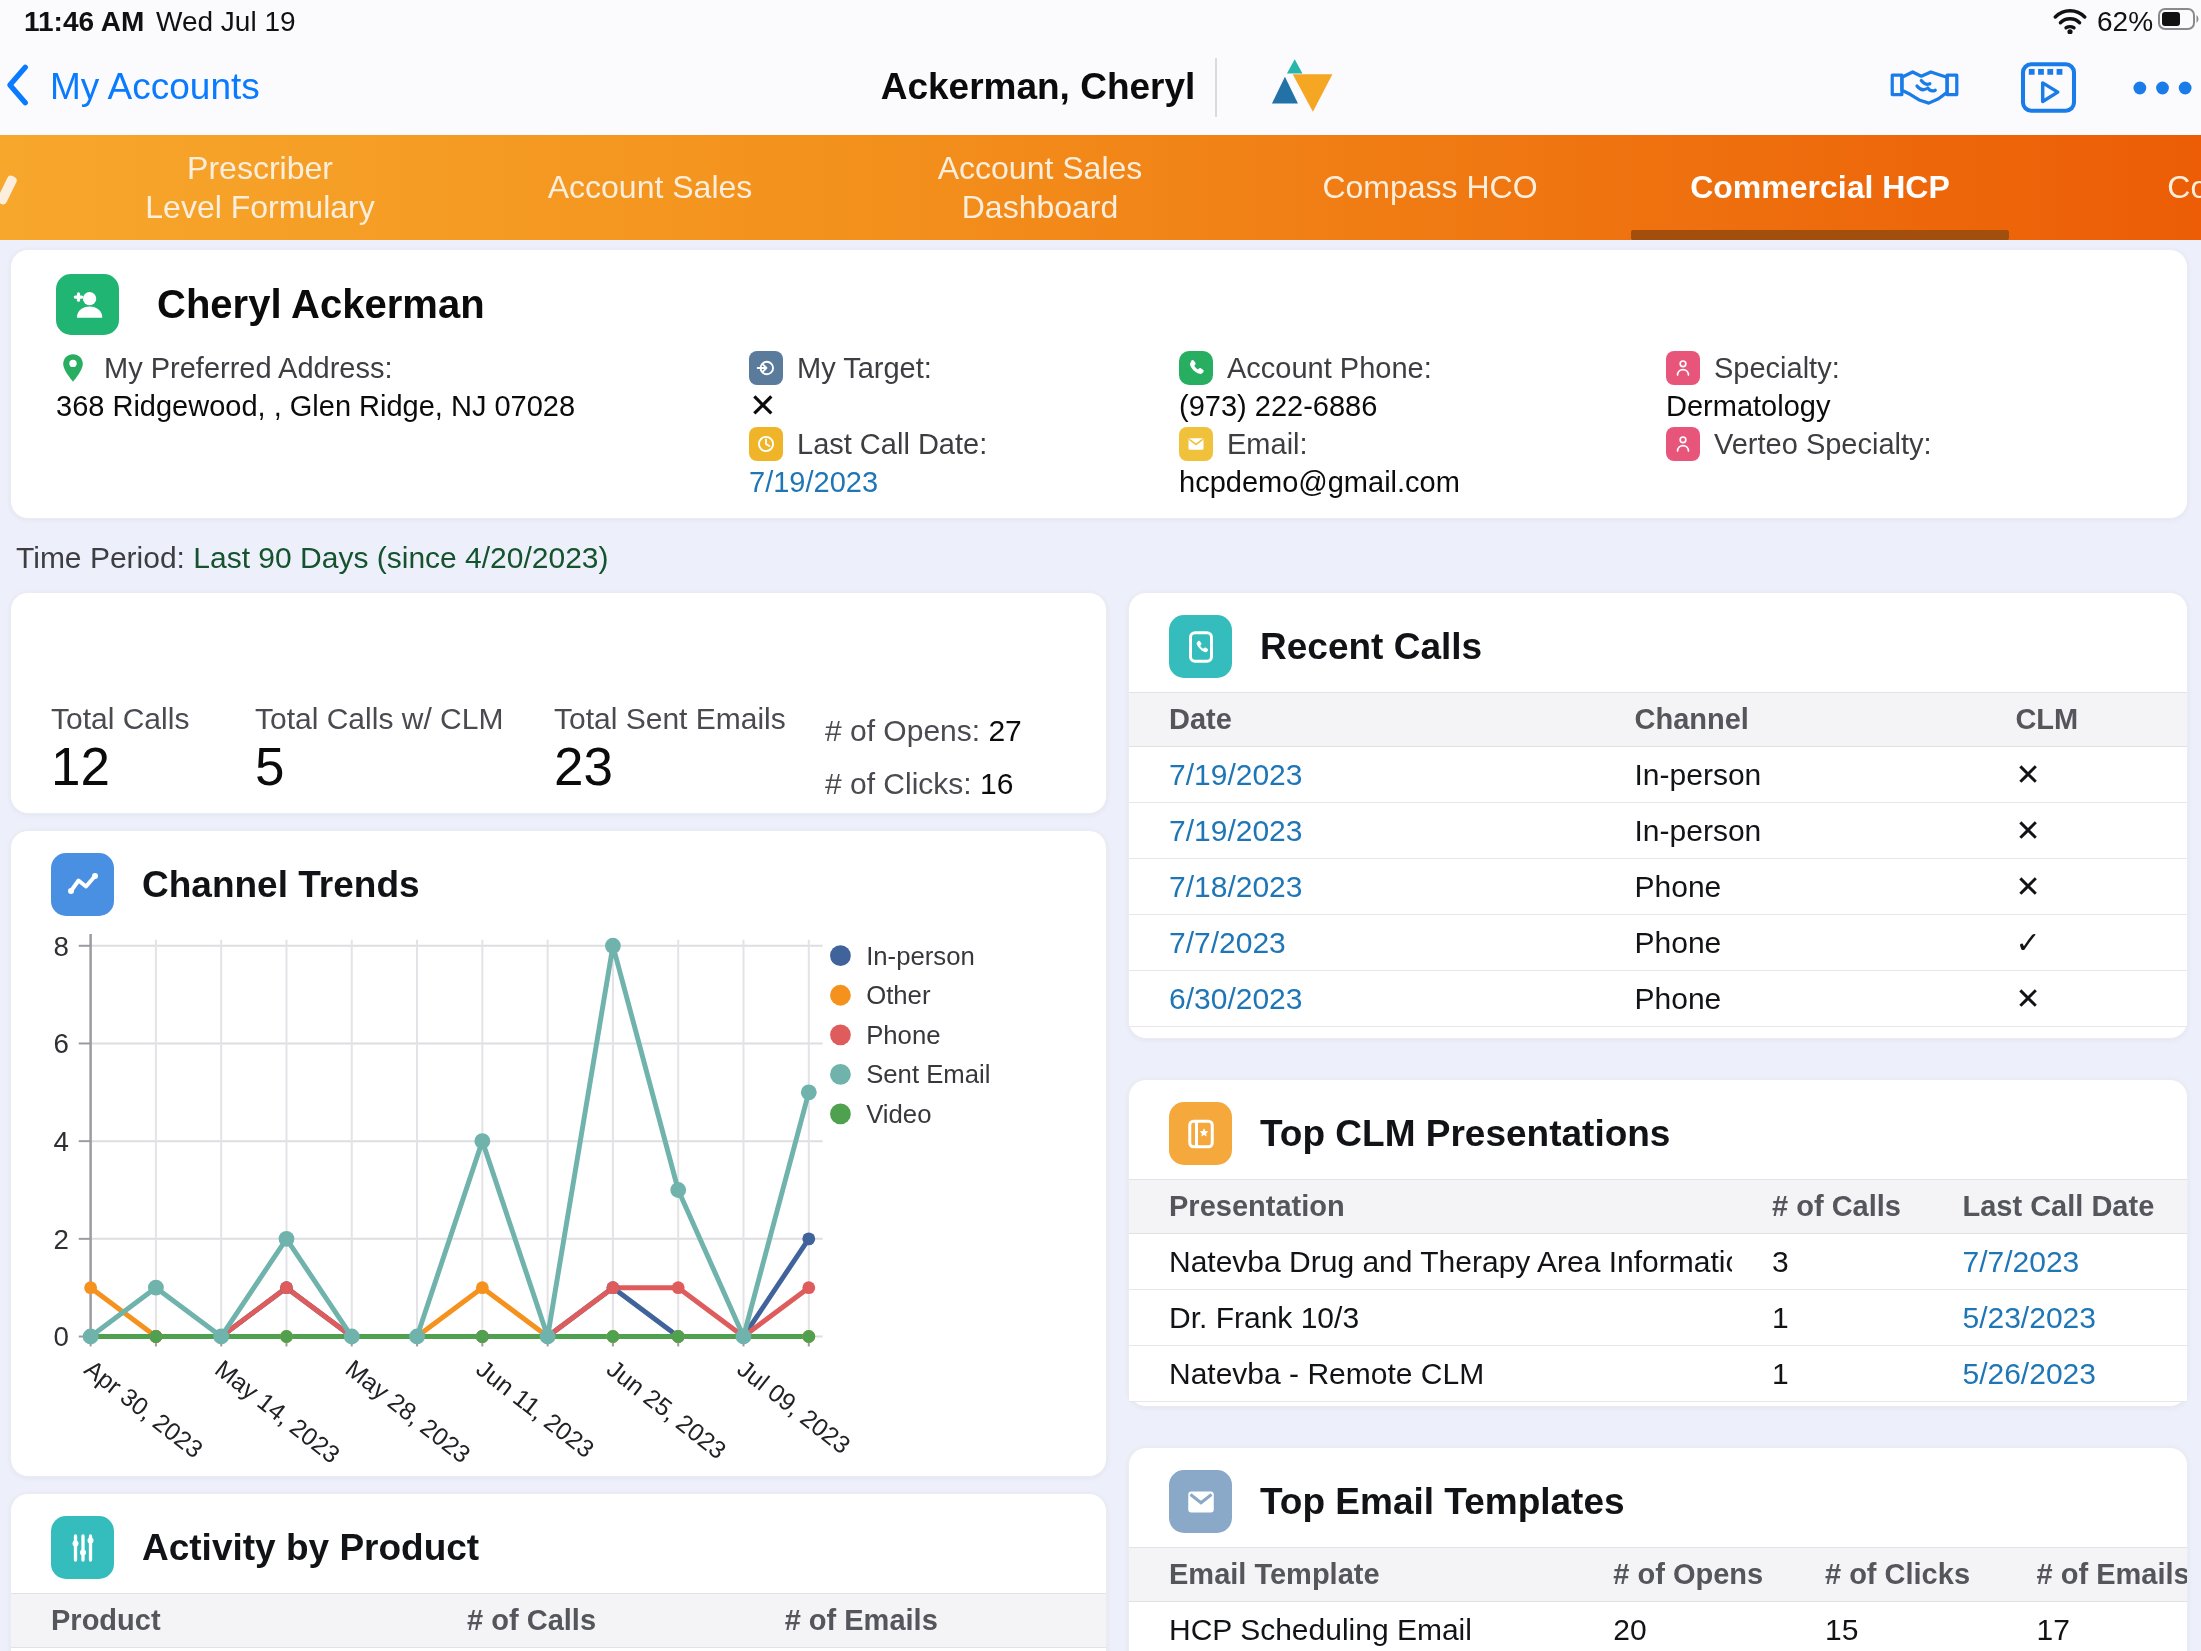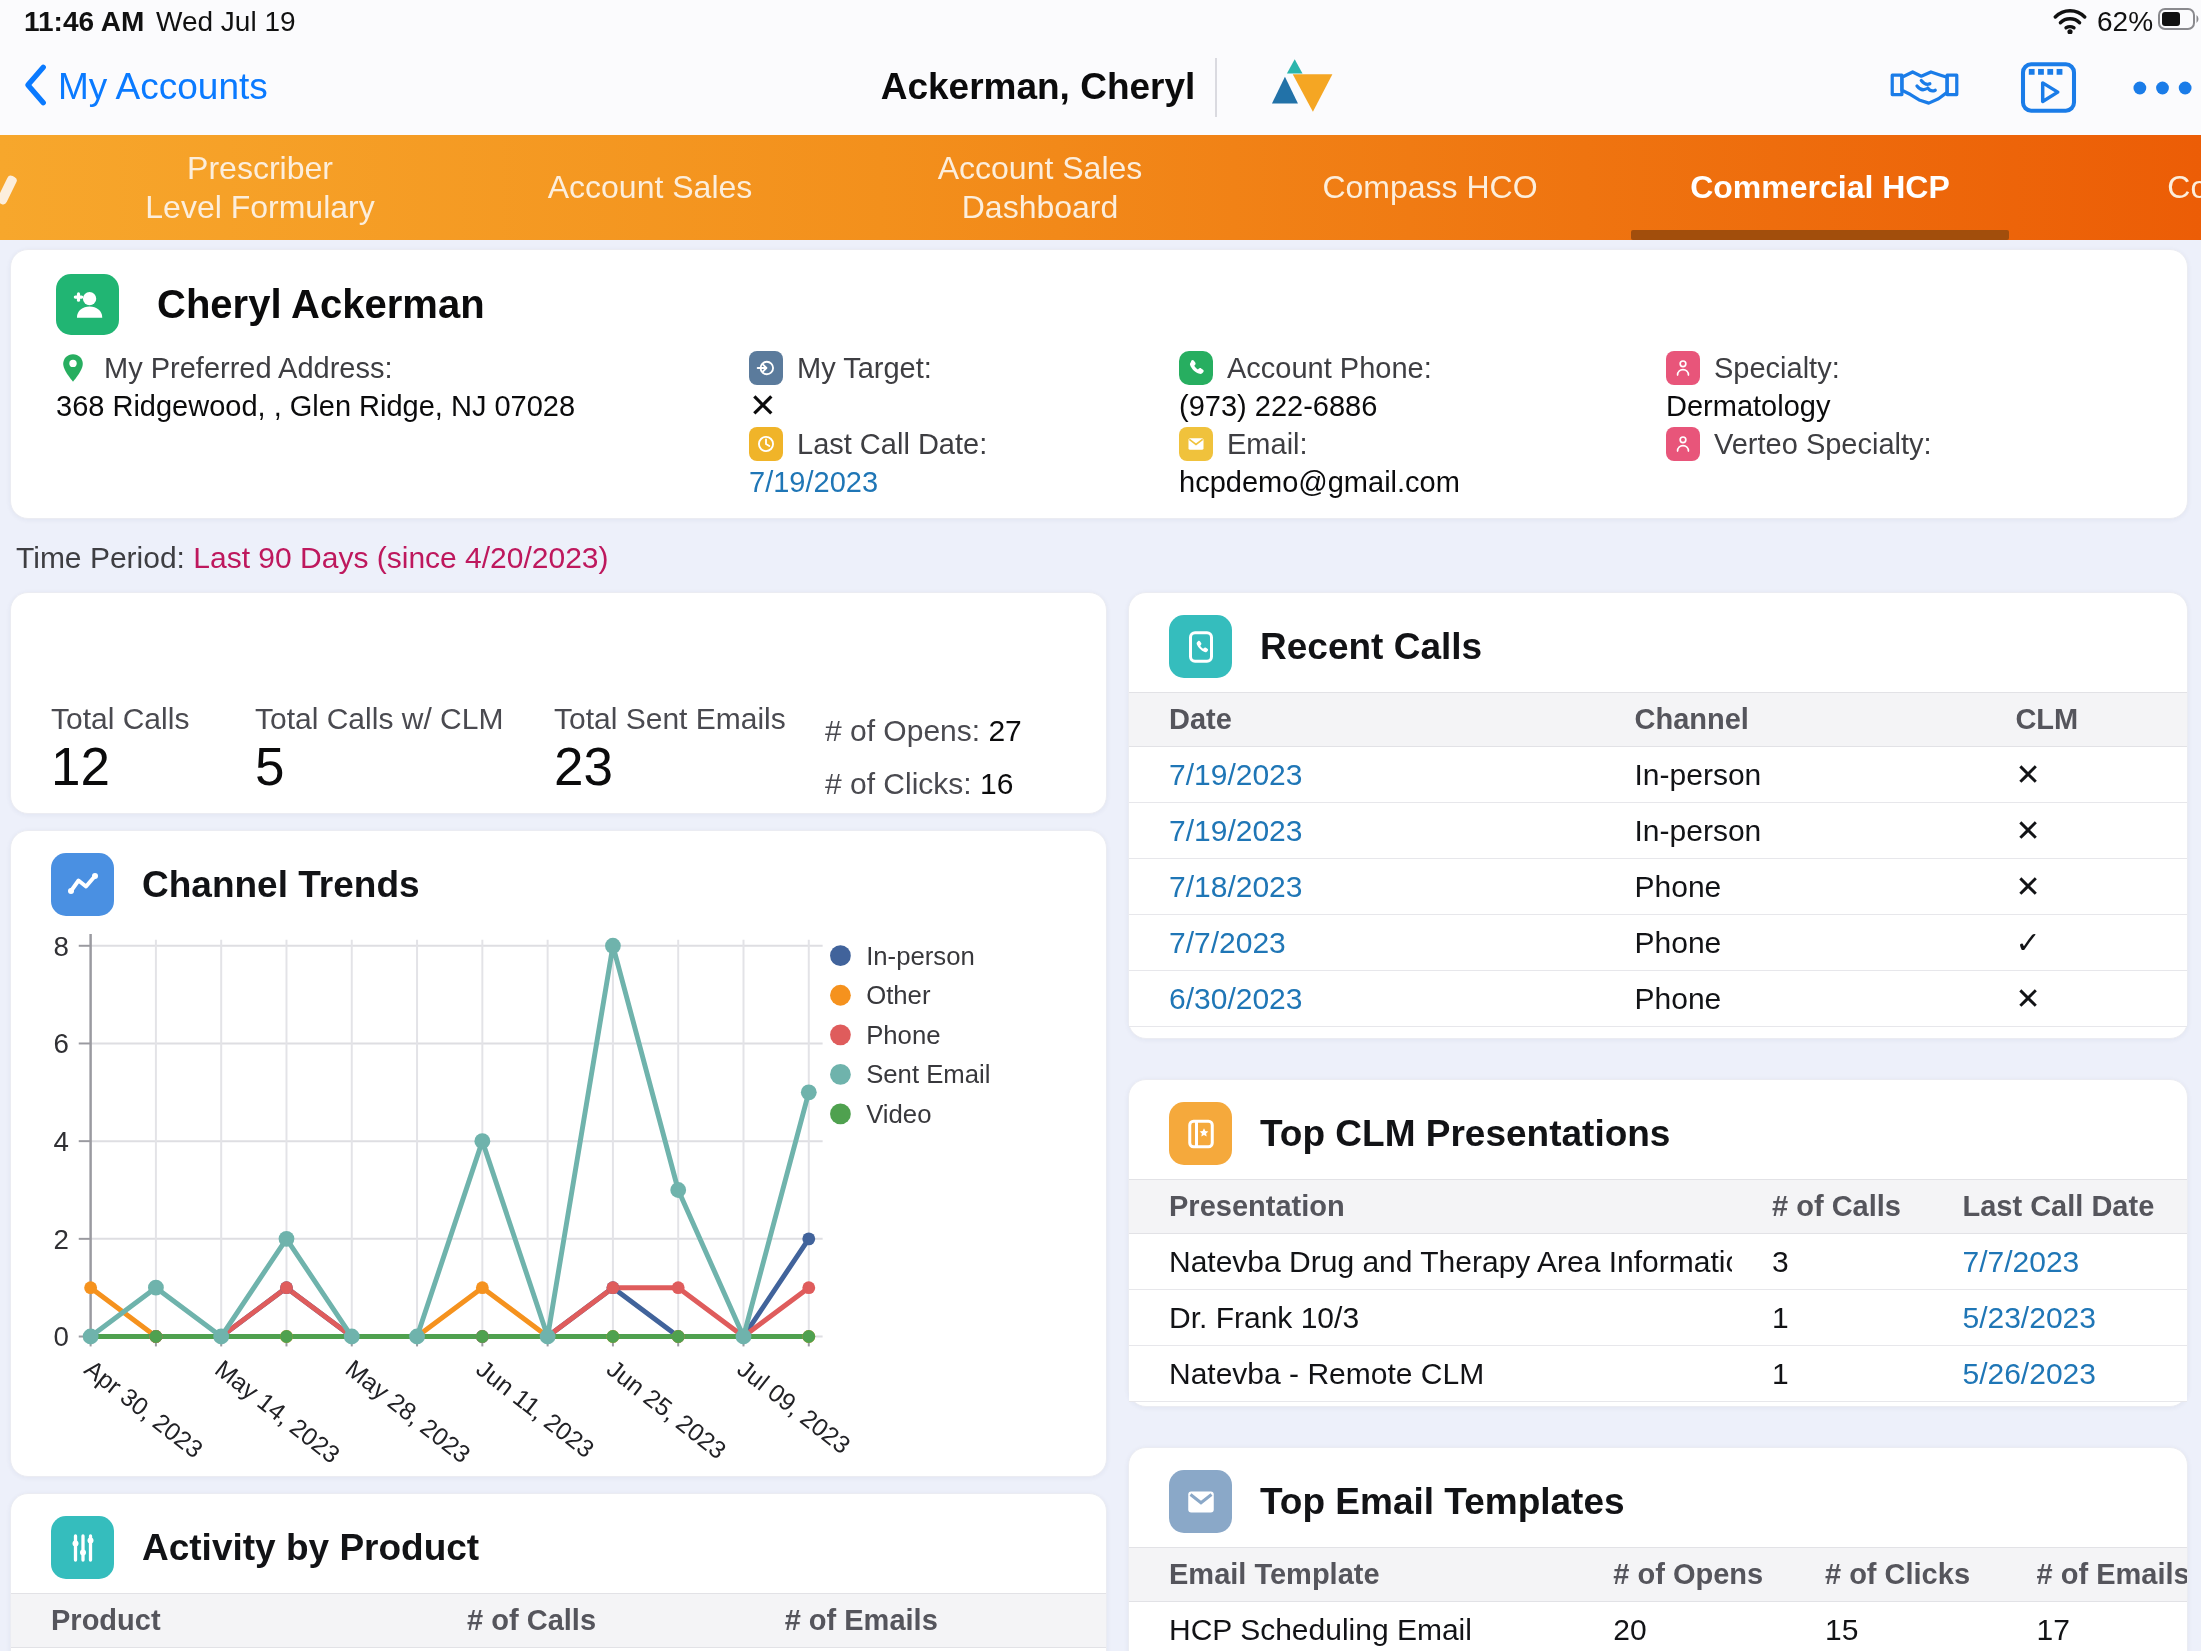--- a/index.html
+++ b/index.html
@@ -10,21 +10,21 @@
   }
   
   .statusbar{position:absolute;left:0;top:0;width:2202px;height:40px;background:#FBFBFD;}
   .sb-time{position:absolute;left:24px;top:6px;font-size:28px;font-weight:700;color:#111;}
   .sb-date{position:absolute;left:156px;top:6px;font-size:28px;color:#111;}
   .sb-batt-text{position:absolute;left:2097px;top:6px;font-size:28px;color:#111;}
   .sb-wifi{position:absolute;left:2053px;top:8px;}
   .sb-batt{position:absolute;left:2158px;top:8px;}
   
   .navbar{position:absolute;left:0;top:40px;width:2202px;height:95px;background:#FBFBFD;}
-  .back-btn{position:absolute;left:22px;top:22px;display:flex;align-items:center;gap:10px;cursor:pointer;}
+  .back-btn{position:absolute;left:4px;top:22px;display:flex;align-items:center;gap:20px;cursor:pointer;}
   .back-label{font-size:37px;color:#0A7AFF;}
   .nav-title{position:absolute;left:840px;top:26px;width:396px;text-align:center;font-size:37px;font-weight:700;color:#0B0B0C;}
   .nav-divider{position:absolute;left:1215px;top:18px;width:2px;height:59px;background:#DADAE0;}
   .nav-logo{position:absolute;left:1270px;top:14px;}
   .nav-ic{position:absolute;top:22px;cursor:pointer;}
   .ic-handshake{left:1889px;}
   .ic-film{left:2020px;}
   .ic-more{left:2131px;top:40px;}
   
   .tabbar{position:absolute;left:0;top:135px;width:2202px;height:105px;
@@ -56,21 +56,21 @@
   .ccol{position:absolute;top:99px;font-size:29px;line-height:38px;color:#2E2E30;}
   .ccol1{left:45px;} .ccol2{left:738px;} .ccol3{left:1168px;} .ccol4{left:1655px;}
   .frow{display:flex;align-items:center;gap:14px;min-height:38px;}
   .flabel{color:#3E3E42;}
   .fvalue{color:#0B0B0C;}
   .fvalue.big-x{font-size:33px;}
   .flink{color:#1F76B6;cursor:pointer;}
   .mini-icon{width:34px;height:34px;border-radius:8px;display:inline-flex;align-items:center;justify-content:center;flex:0 0 34px;}
   
   .time-period{position:absolute;left:16px;top:541px;font-size:30px;}
-  .tp-label{color:#3E3E42;} .tp-value{color:#be185d;}
+  .tp-label{color:#3E3E42;} .tp-value{color:#14532d;}
   
   .stat{position:absolute;top:109px;}
   .stat .s-label{font-size:30px;color:#4A4A50;}
   .stat .s-value{font-size:53px;color:#0B0B0C;}
   .stat1{left:40px;} .stat2{left:244px;} .stat3{left:543px;}
   .side-stats{position:absolute;left:814px;top:111px;font-size:30px;line-height:53px;}
   .side-stats .s-label{color:#4A4A50;} .side-stats .s-num{color:#0B0B0C;}
   
   #trend-svg{position:absolute;left:10px;top:95px;}
   .ax-y{font-size:28px;fill:#303034;font-family:"Liberation Sans",sans-serif;}

